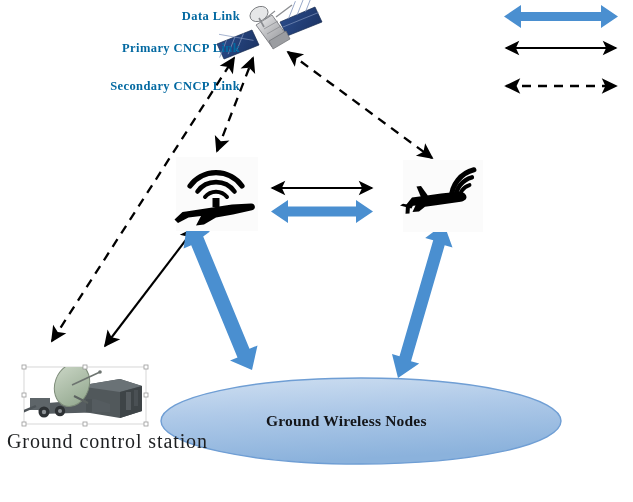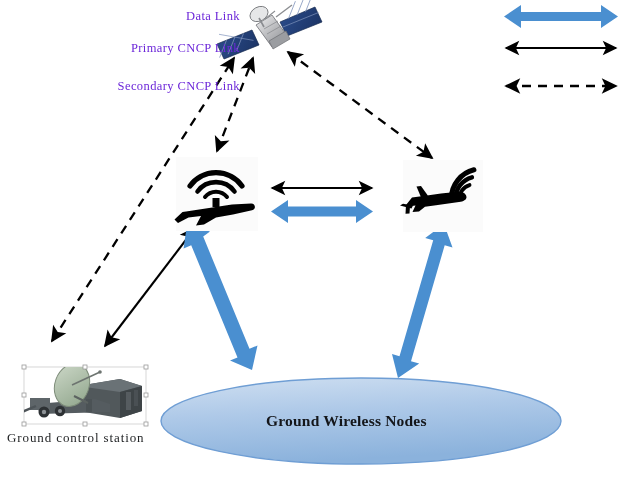--- a/index.html
+++ b/index.html
@@ -13,42 +13,42 @@
     height: 502px;
     background: #ffffff;
     overflow: hidden;
     font-family: "Liberation Serif", "DejaVu Serif", serif;
   }
   #scene { position: absolute; inset: 0; }
 
   .legend-label {
     position: absolute;
     font-family: "Liberation Serif", "DejaVu Serif", serif;
-    font-weight: normal;
+    font-weight: bold;
     font-size: 12.5px;
-    color: #6d28d9;
+    color: #0369a1;
     letter-spacing: 0.4px;
     white-space: nowrap;
     text-align: right;
     transform: translateY(-50%);
   }
   #legend-data-link-label   { right: 393px; top: 16px; }
   #legend-primary-link-label{ right: 393px; top: 48px; }
   #legend-secondary-link-label { right: 393px; top: 86px; }
 
   .node-label {
     position: absolute;
     font-family: "Liberation Serif", "DejaVu Serif", serif;
     color: #17181a;
     white-space: nowrap;
   }
   #ground-station-label {
     left: 7px;
     top: 430px;
-    font-size: 13px;
+    font-size: 20px;
     letter-spacing: 0.9px;
     color: #1d1f21;
     text-align: right;
   }
   #ground-wireless-nodes-label {
     left: 266px;
     top: 412px;
     font-size: 15.5px;
     font-weight: bold;
     letter-spacing: 0.2px;

